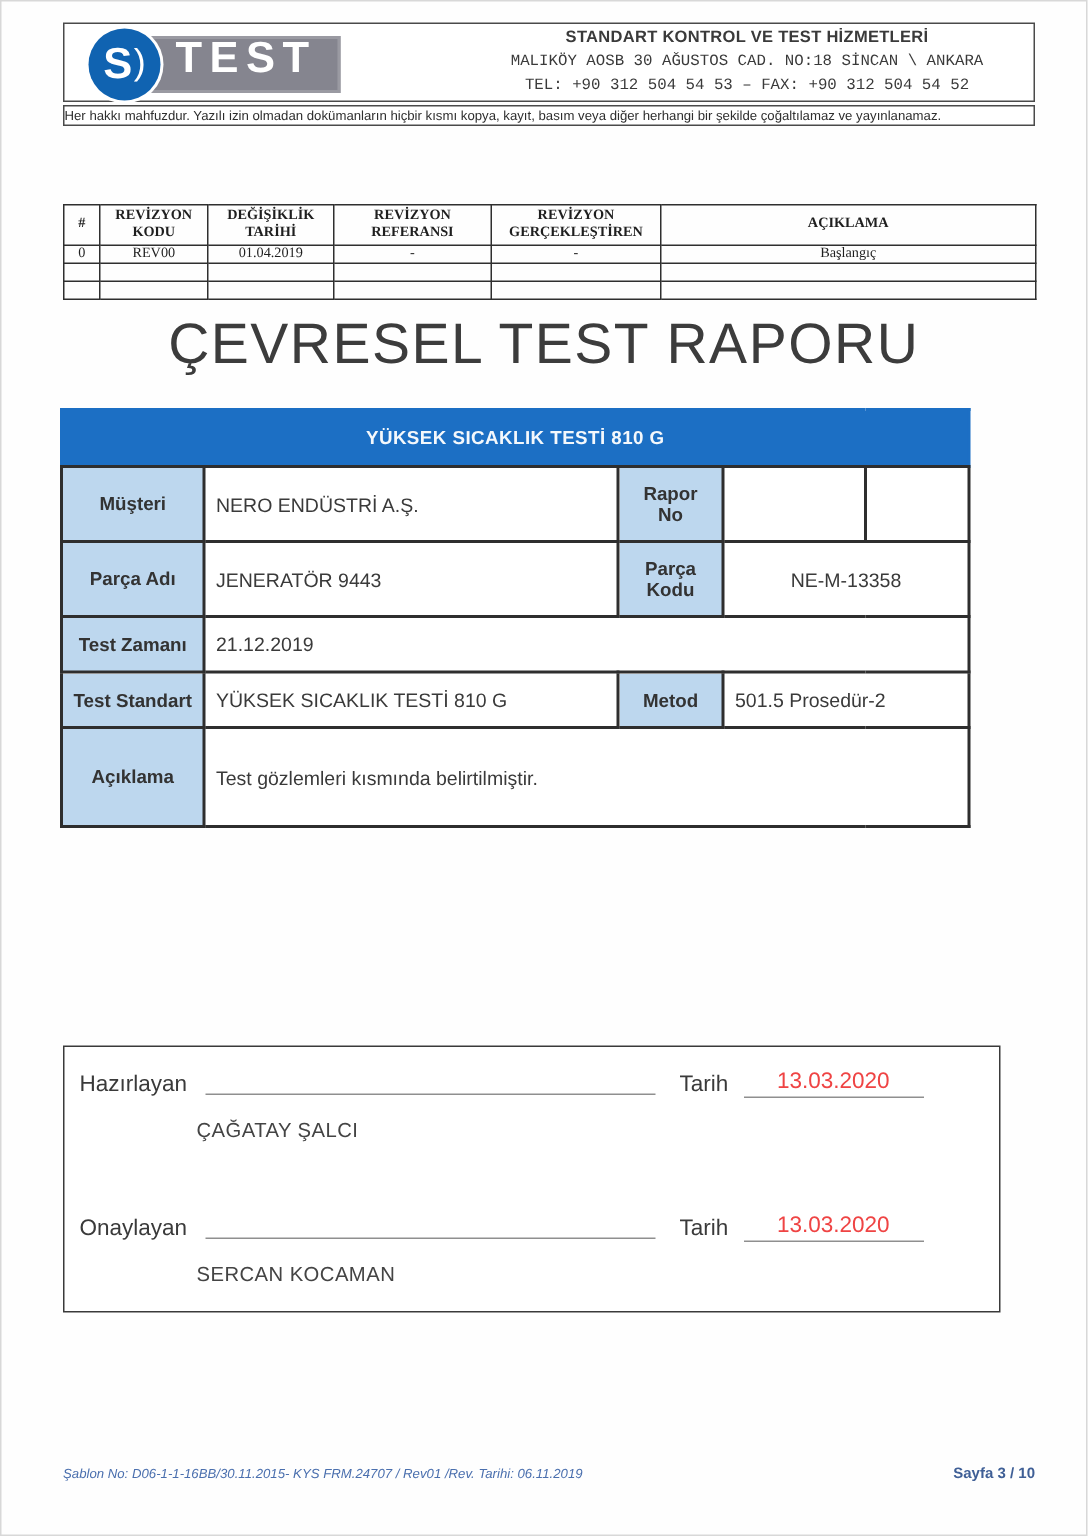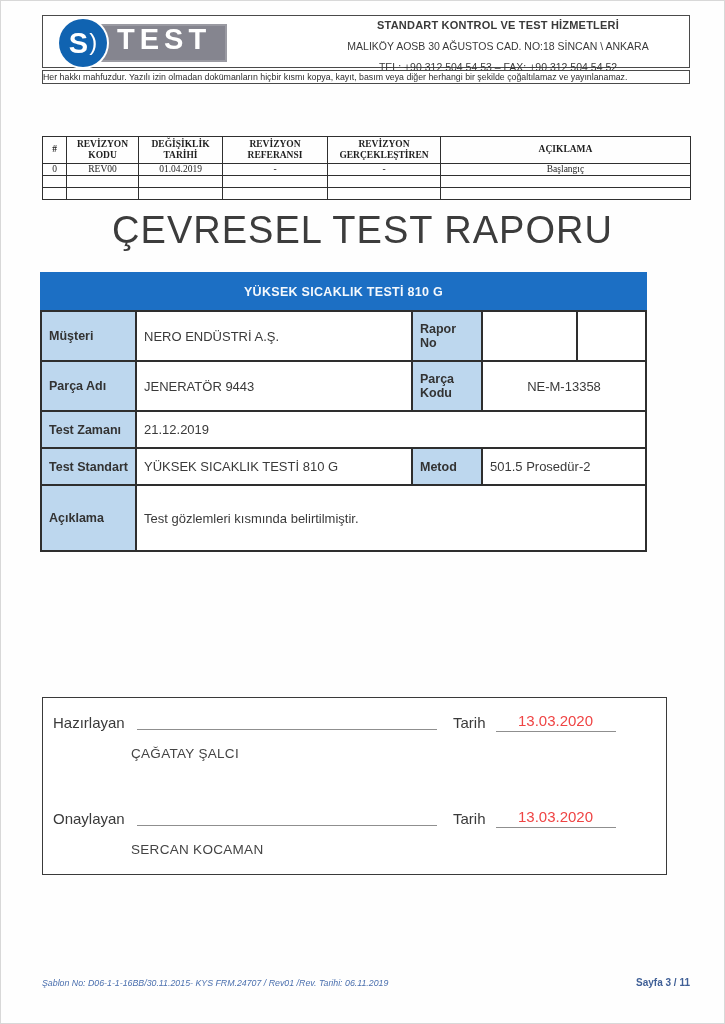--- a/index.html
+++ b/index.html
@@ -28,21 +28,21 @@
     font-weight: bold; font-size: 29px;
   }
   .logo-paren { font-weight: normal; font-size: 24px; margin-left: 1px; position: relative; top: -1px; }
   .logo-plate {
     margin-left: 26px; height: 38px; background: #85858f; color: #fff;
     display: flex; align-items: center; font-weight: bold; font-size: 29px;
     letter-spacing: 5px; padding: 0 14px 8px 30px; border: 2px solid #9a9aa2;
   }
   .company-info { position: absolute; left: 270px; right: 6px; top: 3px; text-align: center; color: #3a3a3a; }
   .company-name { font-size: 11px; font-weight: bold; letter-spacing: 0.2px; }
-  .company-line { font-size: 10.5px; margin-top: 9px; }
+  .company-line { font-size: 10.5px; margin-top: 4px; font-family: Liberation Mono, monospace; }
 
   .disclaimer-box {
     position: absolute; left: 42px; top: 70px; width: 648px; height: 14px;
     border: 1px solid #4a4a4a; background: #fff;
     font-size: 8.8px; color: #2e2e2e;
     display: flex; align-items: center; white-space: nowrap; overflow: hidden;
   }
 
   
   .rev-table {
@@ -66,21 +66,21 @@
     position: absolute; left: 40px; top: 272px; width: 605px;
     border-collapse: collapse; table-layout: fixed;
     font-size: 12.5px; color: #3a3a3a;
   }
   .info-table td { border: 2px solid #2e2e2e; padding: 10px 7px; vertical-align: middle; overflow: hidden; }
   .it-header td {
     background: #1c6fc4; border-color: #1c6fc4 #1c6fc4 #2e2e2e #1c6fc4;
     color: #f4f8fc; text-align: center; font-weight: bold; font-size: 12.5px;
     height: 38px; letter-spacing: 0.3px;
   }
-  .lbl { background: #bdd7ee; font-weight: bold; text-align: left; color: #333; }
+  .lbl { background: #bdd7ee; font-weight: bold; text-align: center; color: #333; }
   .nowrap { white-space: nowrap; }
   .val { background: #fff; text-align: left; font-size: 13px; }
   .center { text-align: center; }
 
   
   .sig-box {
     position: absolute; left: 42px; top: 697px; width: 625px; height: 178px;
     border: 1.5px solid #3a3a3a; background: #fff;
   }
   .sig-row { position: absolute; left: 10px; display: flex; align-items: center; width: 600px; }
@@ -229,16 +229,16 @@
       <span class="sig-label">Onaylayan</span>
       <span class="sig-line"></span>
       <span class="tarih-label">Tarih</span>
       <span class="date-seg">13.03.2020</span>
     </div>
     <div class="sig-name n2">SERCAN KOCAMAN</div>
   </div>
 
   <div class="footer">
     <span class="footer-left">Şablon No: D06-1-1-16BB/30.11.2015- KYS FRM.24707 / Rev01 /Rev. Tarihi: 06.11.2019</span>
-    <span class="footer-right">Sayfa 3 / 11</span>
+    <span class="footer-right">Sayfa 3 / 10</span>
   </div>
 
 </div>
 
 </body></html>

